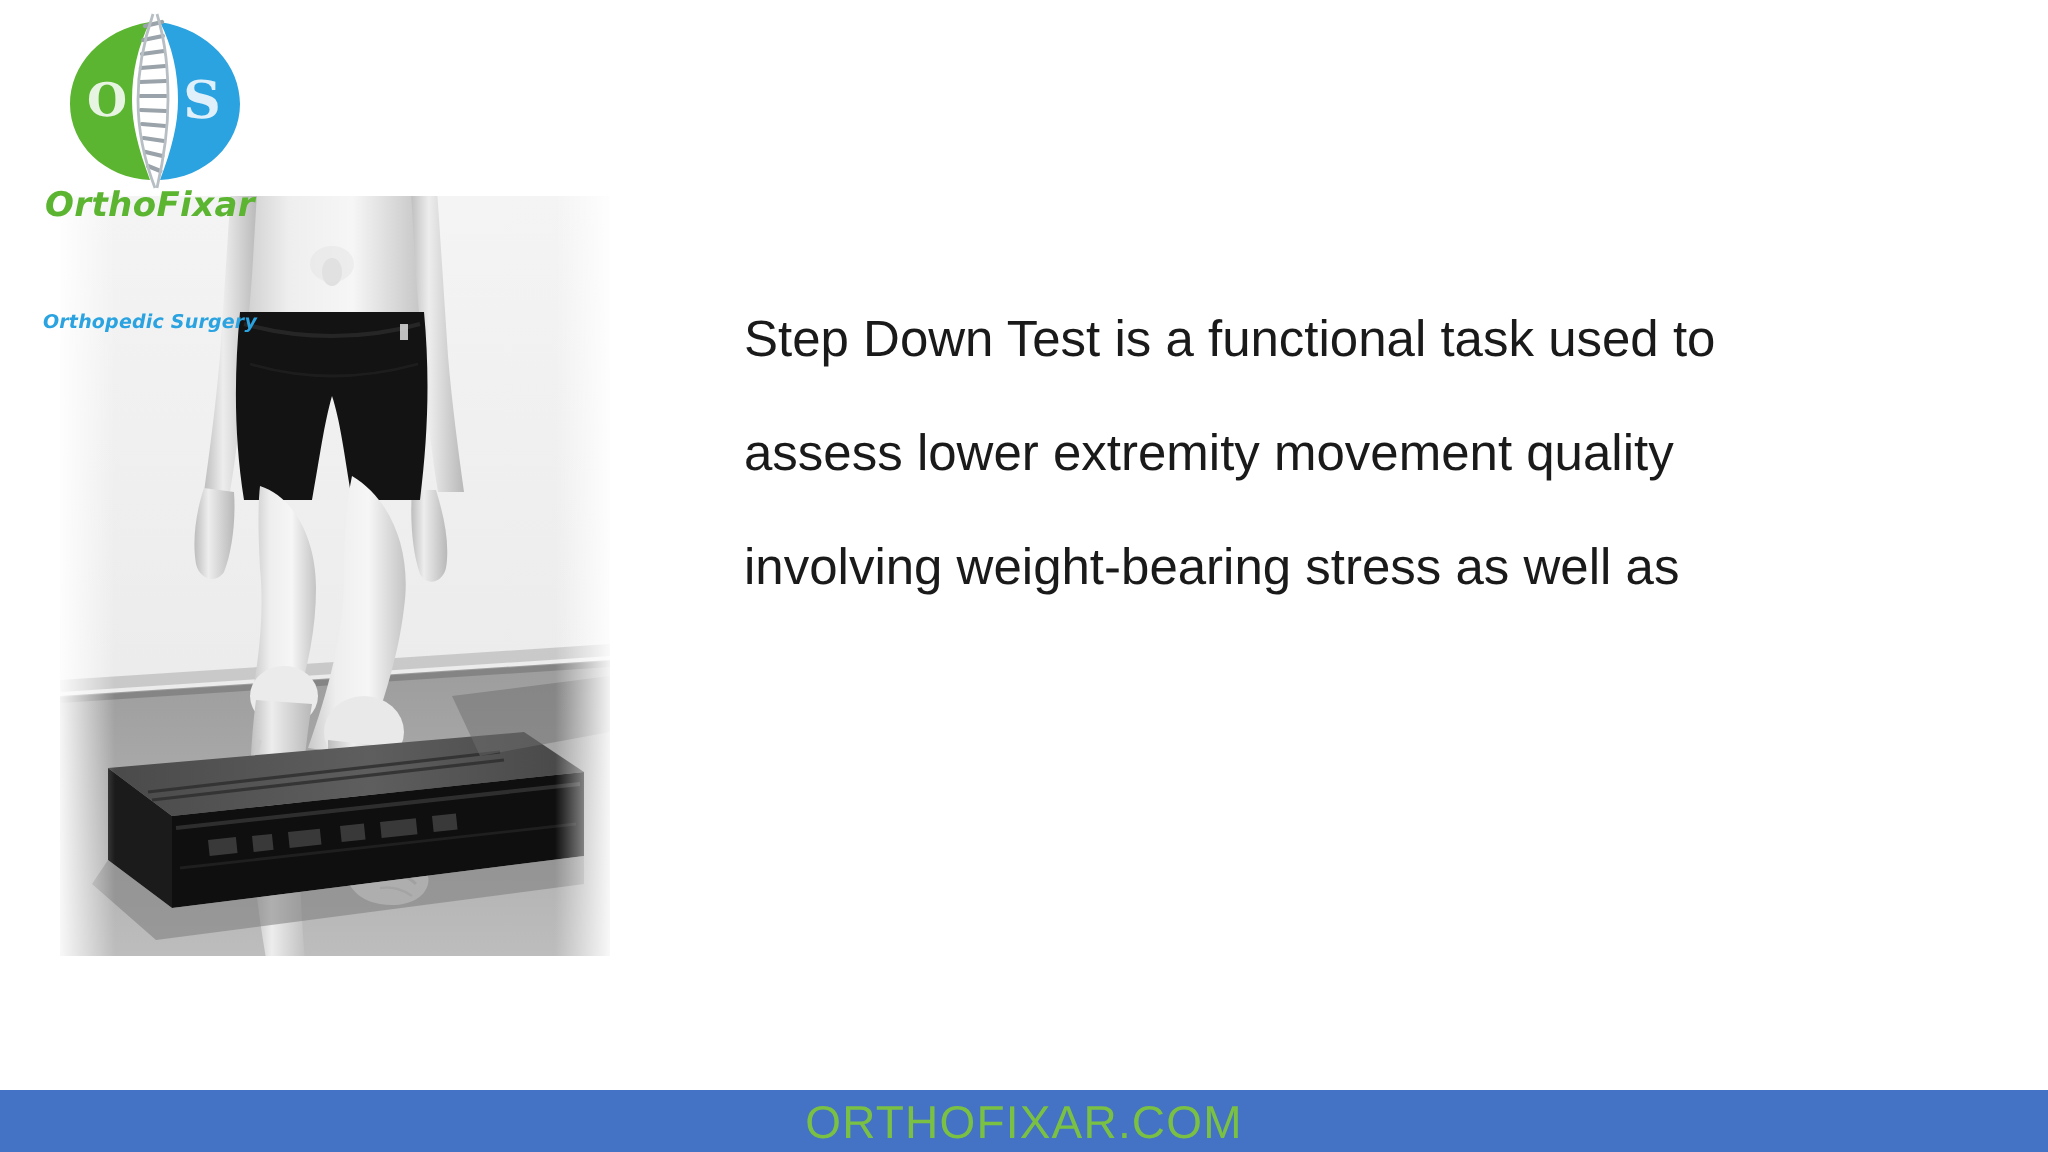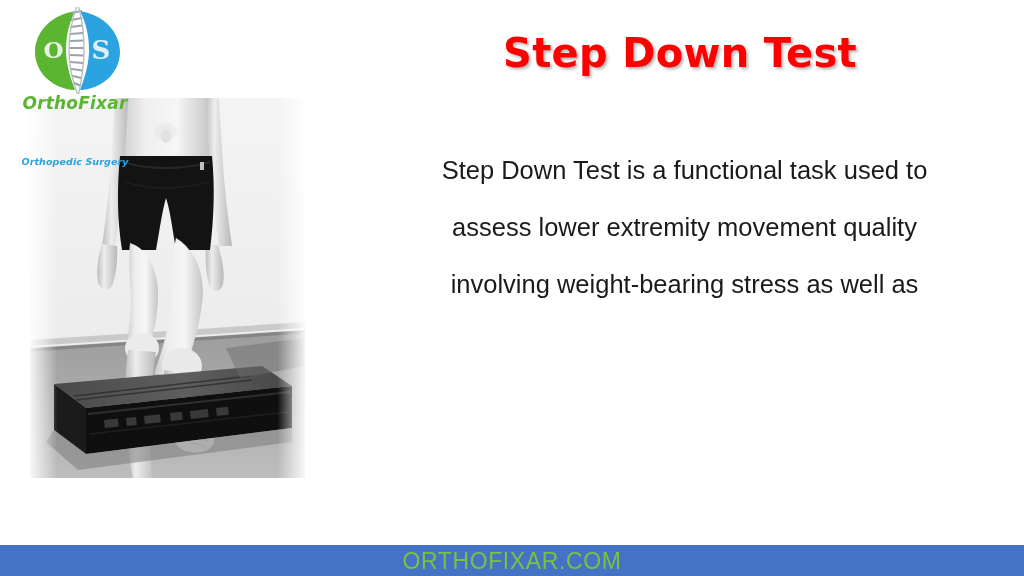--- a/index.html
+++ b/index.html
@@ -97,21 +97,21 @@
     letter-spacing: .3px;
     white-space: nowrap;
   }
 
   
   .body-text {
     position: absolute;
     left: 372px;
     top: 142px;
     width: 625px;
-    text-align: center;
+    text-align: left;
     font-family: "Liberation Sans", sans-serif;
     font-size: 25.5px;
     line-height: 57px;
     color: #1a1a1a;
   }
   .body-line { display: block; }
 
   
   .footer-bar {
     position: absolute;
@@ -276,21 +276,20 @@
       </g>
 
       <path d="M24 332 L56 356 L262 330 L262 344 L48 372 L16 344 Z" fill="#7c7c7c" opacity="0.55"></path>
 
       <path d="M196 250 L275 240 L275 268 L210 280 Z" fill="#6e6e6e" opacity="0.5"></path>
 
       <rect x="0" y="0" width="275" height="380" fill="url(#edgeFade)" opacity="0.9"></rect>
     </svg>
   </div>
 
-  <div class="title">Step Down Test</div>
 
   <div class="body-text">
     <span class="body-line">Step Down Test is a functional task used to</span>
     <span class="body-line">assess lower extremity movement quality</span>
     <span class="body-line">involving weight-bearing stress as well as</span>
   </div>
 
   <div class="footer-bar"></div>
   <div class="footer-text">ORTHOFIXAR.COM</div>
 

